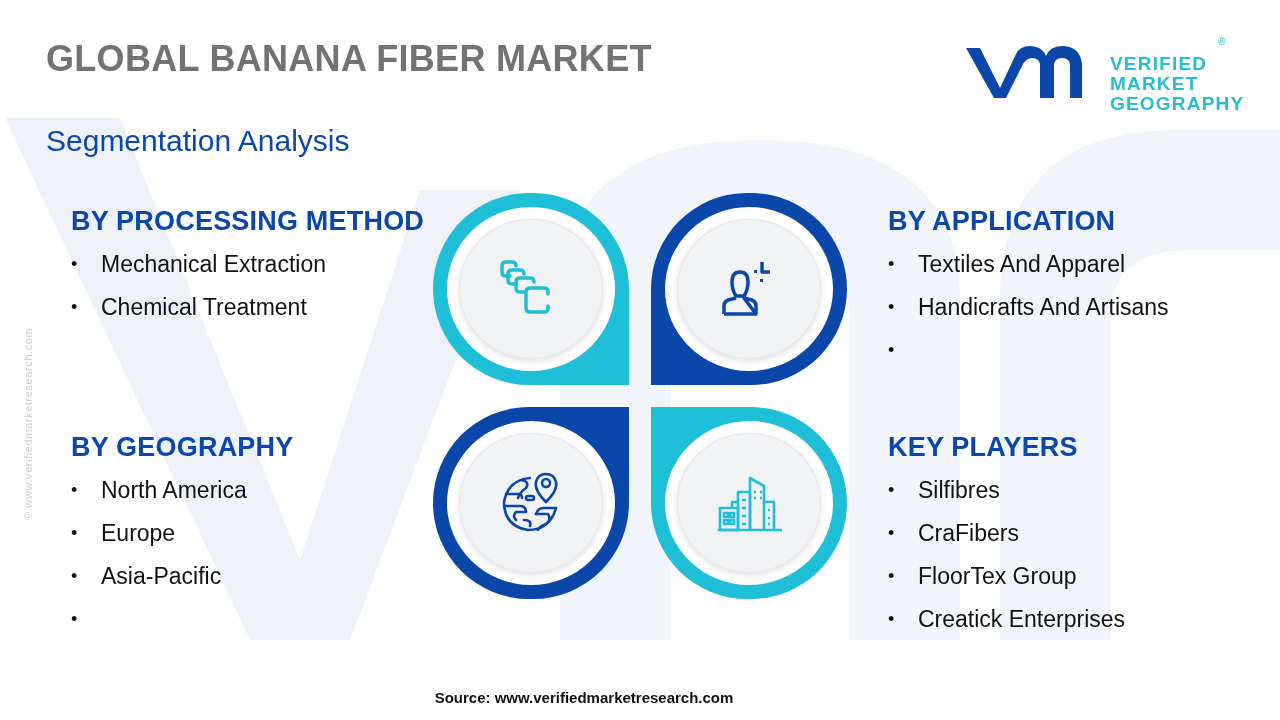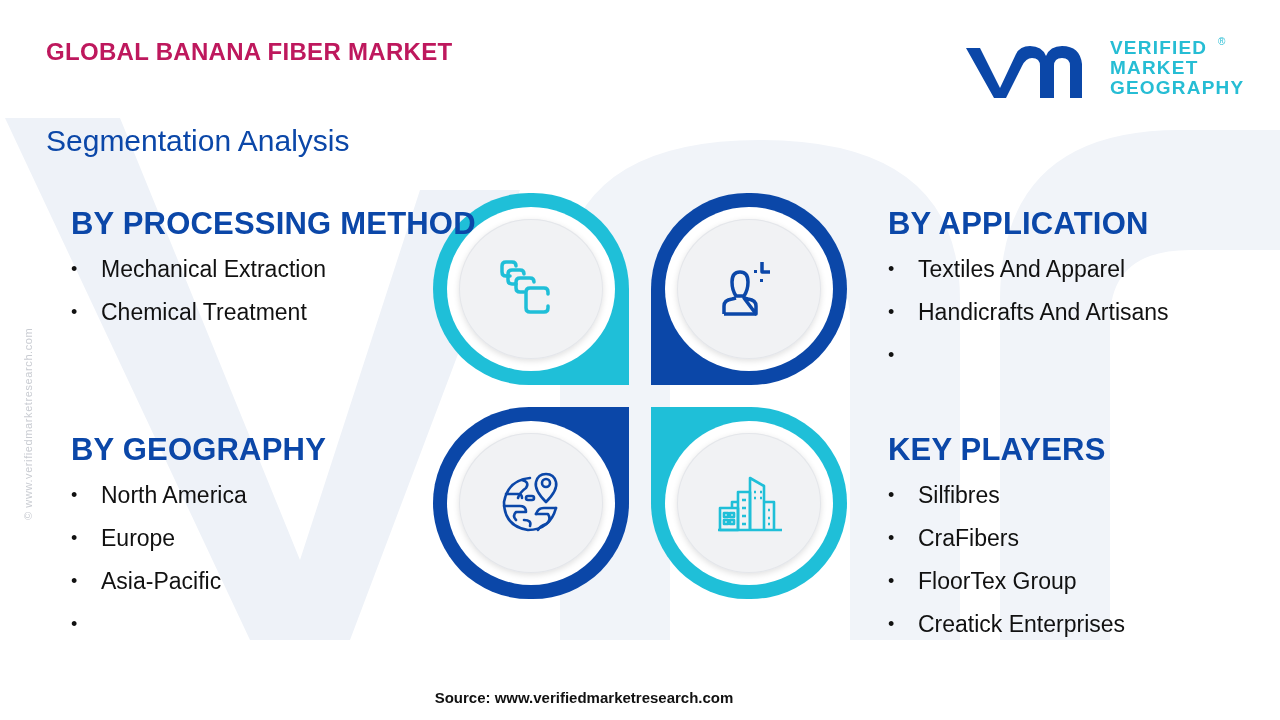--- a/index.html
+++ b/index.html
@@ -3,41 +3,41 @@
   <meta charset="utf-8">
   <style>
     * { box-sizing: border-box; margin: 0; padding: 0; }
     html, body { width: 1280px; height: 720px; overflow: hidden; background: #ffffff; }
     body { position: relative; font-family: "Liberation Sans", "DejaVu Sans", sans-serif; color: #111111; }
 
     .watermark { position: absolute; left: 0; top: 0; width: 1280px; height: 720px; z-index: 0; }
 
     .title {
       position: absolute; left: 46px; top: 38px;
-      font-size: 24px; font-weight: 700; color: #be185d; letter-spacing: 0.3px;
+      font-size: 36px; font-weight: 700; color: #737373; letter-spacing: 0.3px;
       z-index: 2;
     }
     .subtitle {
       position: absolute; left: 46px; top: 124px;
       font-size: 30px; font-weight: 400; color: #0b47a8;
       z-index: 2;
     }
 
     .logo { position: absolute; left: 964px; top: 38px; width: 270px; height: 64px; z-index: 2; }
     .logo-mark { position: absolute; left: 0; top: 4px; }
     .logo-text {
-      position: absolute; left: 146px; top: 0;
+      position: absolute; left: 146px; top: 16px;
       font-size: 19px; line-height: 20px; font-weight: 700; color: #26bdd4; letter-spacing: 1.2px;
     }
     .logo-text span { display: block; }
     .logo-reg { position: absolute; left: 254px; top: -2px; font-size: 10px; color: #26bdd4; }
 
     .segment { position: absolute; z-index: 2; }
     .segment h2 {
-      font-size: 31px; font-weight: 700; color: #0b47a8; letter-spacing: 0.2px; margin-bottom: 12px;
+      font-size: 27px; font-weight: 700; color: #0b47a8; letter-spacing: 0.2px; margin-bottom: 12px;
     }
     .segment ul { list-style: none; }
     .segment li {
       position: relative; font-size: 23px; color: #111111; height: 43px; line-height: 30px; padding-left: 30px;
     }
     .segment li .bullet {
       position: absolute; left: 0; top: 0; width: 12px; text-align: left; font-size: 18px;
     }
     .seg-tl { left: 71px; top: 206px; }
     .seg-tr { left: 888px; top: 206px; }

